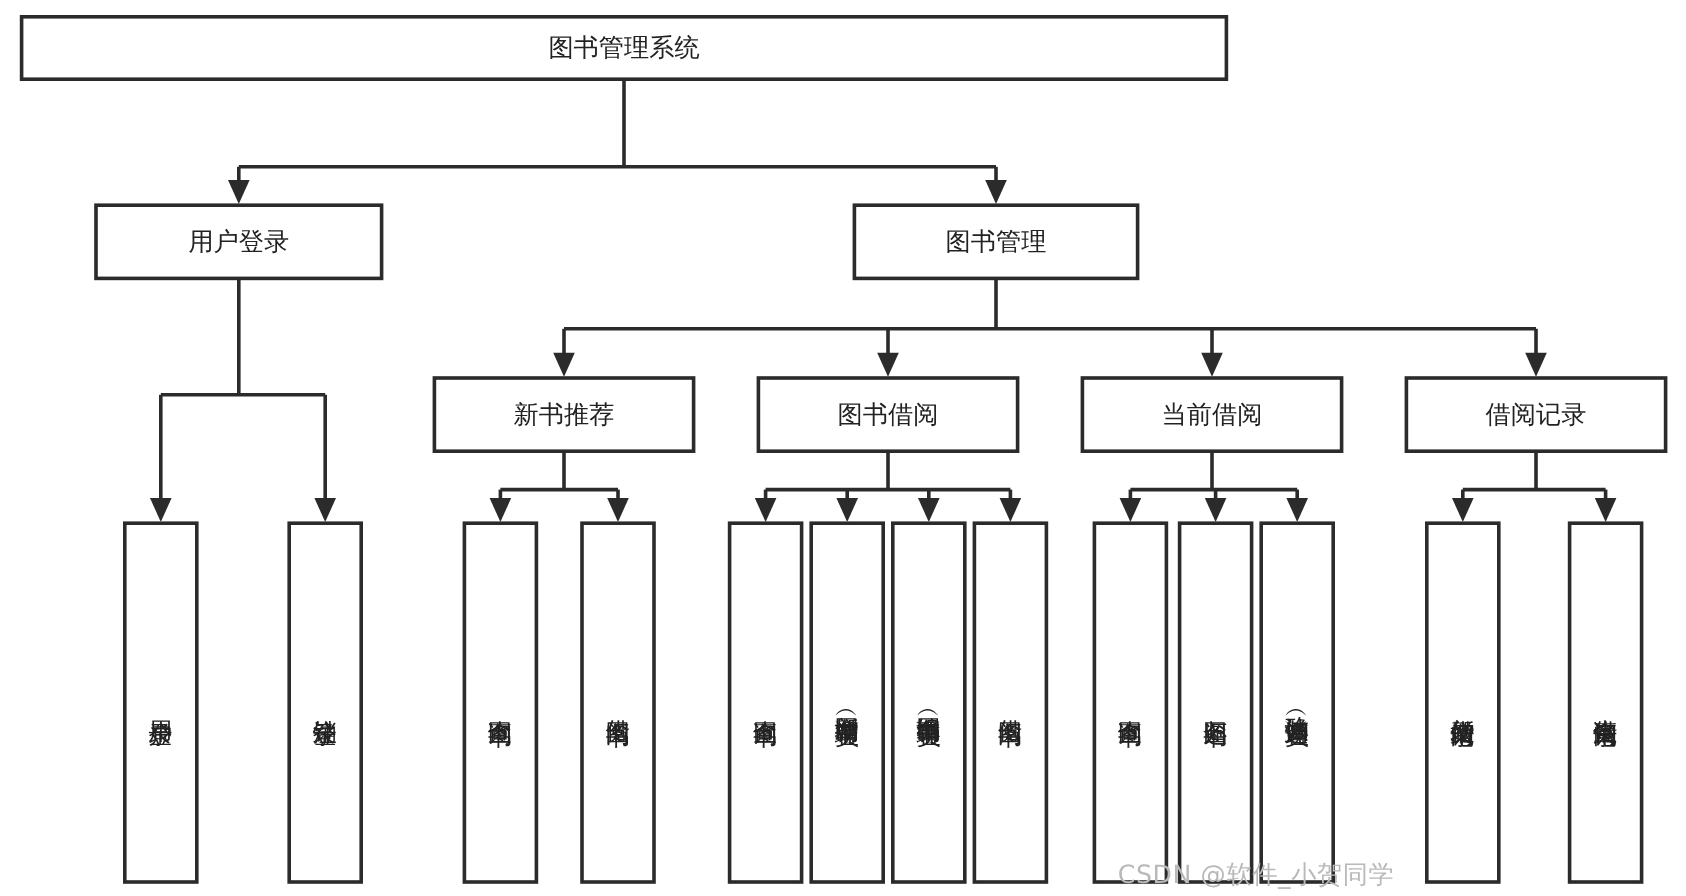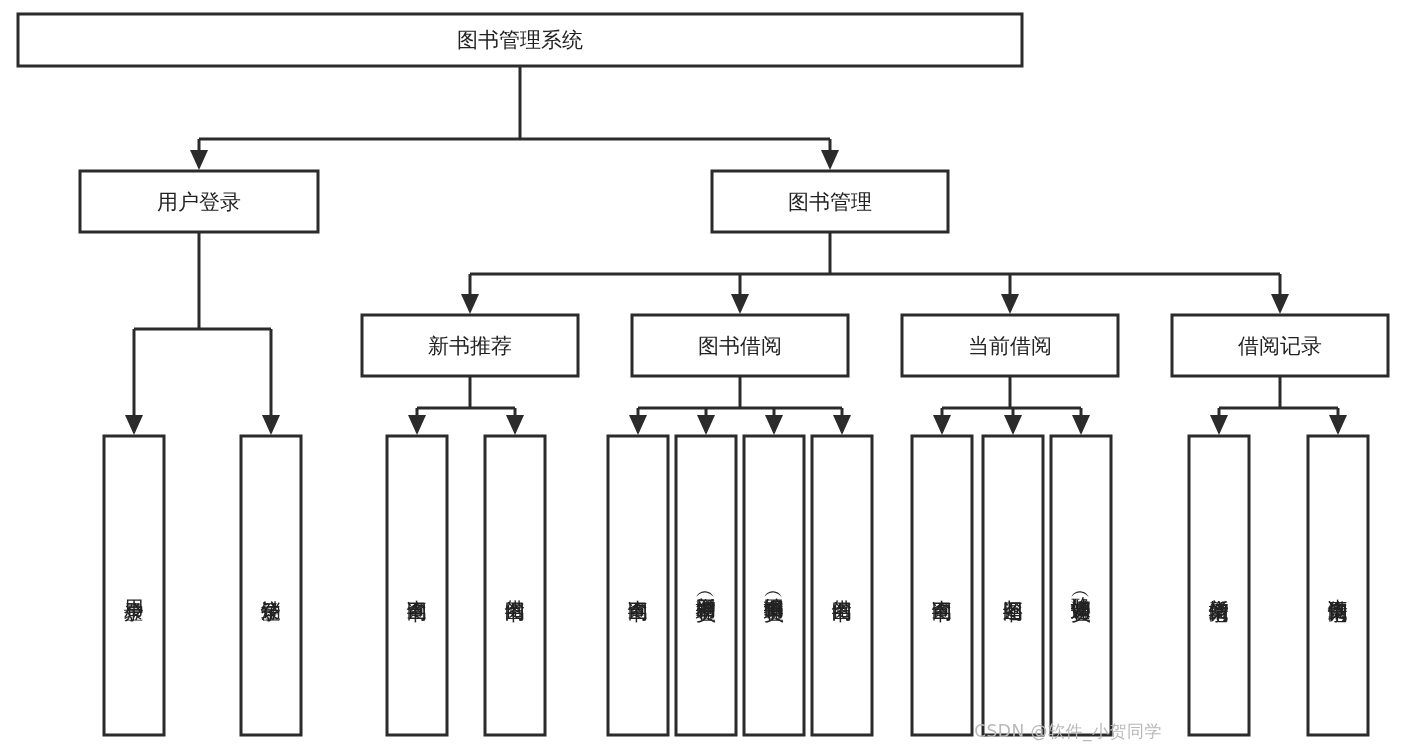--- a/index.html
+++ b/index.html
@@ -60,21 +60,21 @@
     text-orientation: upright;
     letter-spacing: 1px;
     white-space: nowrap;
     pointer-events: none;
   }
   .watermark {
     position: absolute;
     right: 8px;
     bottom: 4px;
     font-family: "DejaVu Sans", "Liberation Sans", sans-serif;
-    font-size: 17px;
+    font-size: 21px;
     color: #b9b9b9;
     white-space: nowrap;
     letter-spacing: 0.5px;
   }
 </style>
 </head>
 <body>
 
 <div id="diagram-root">
 

